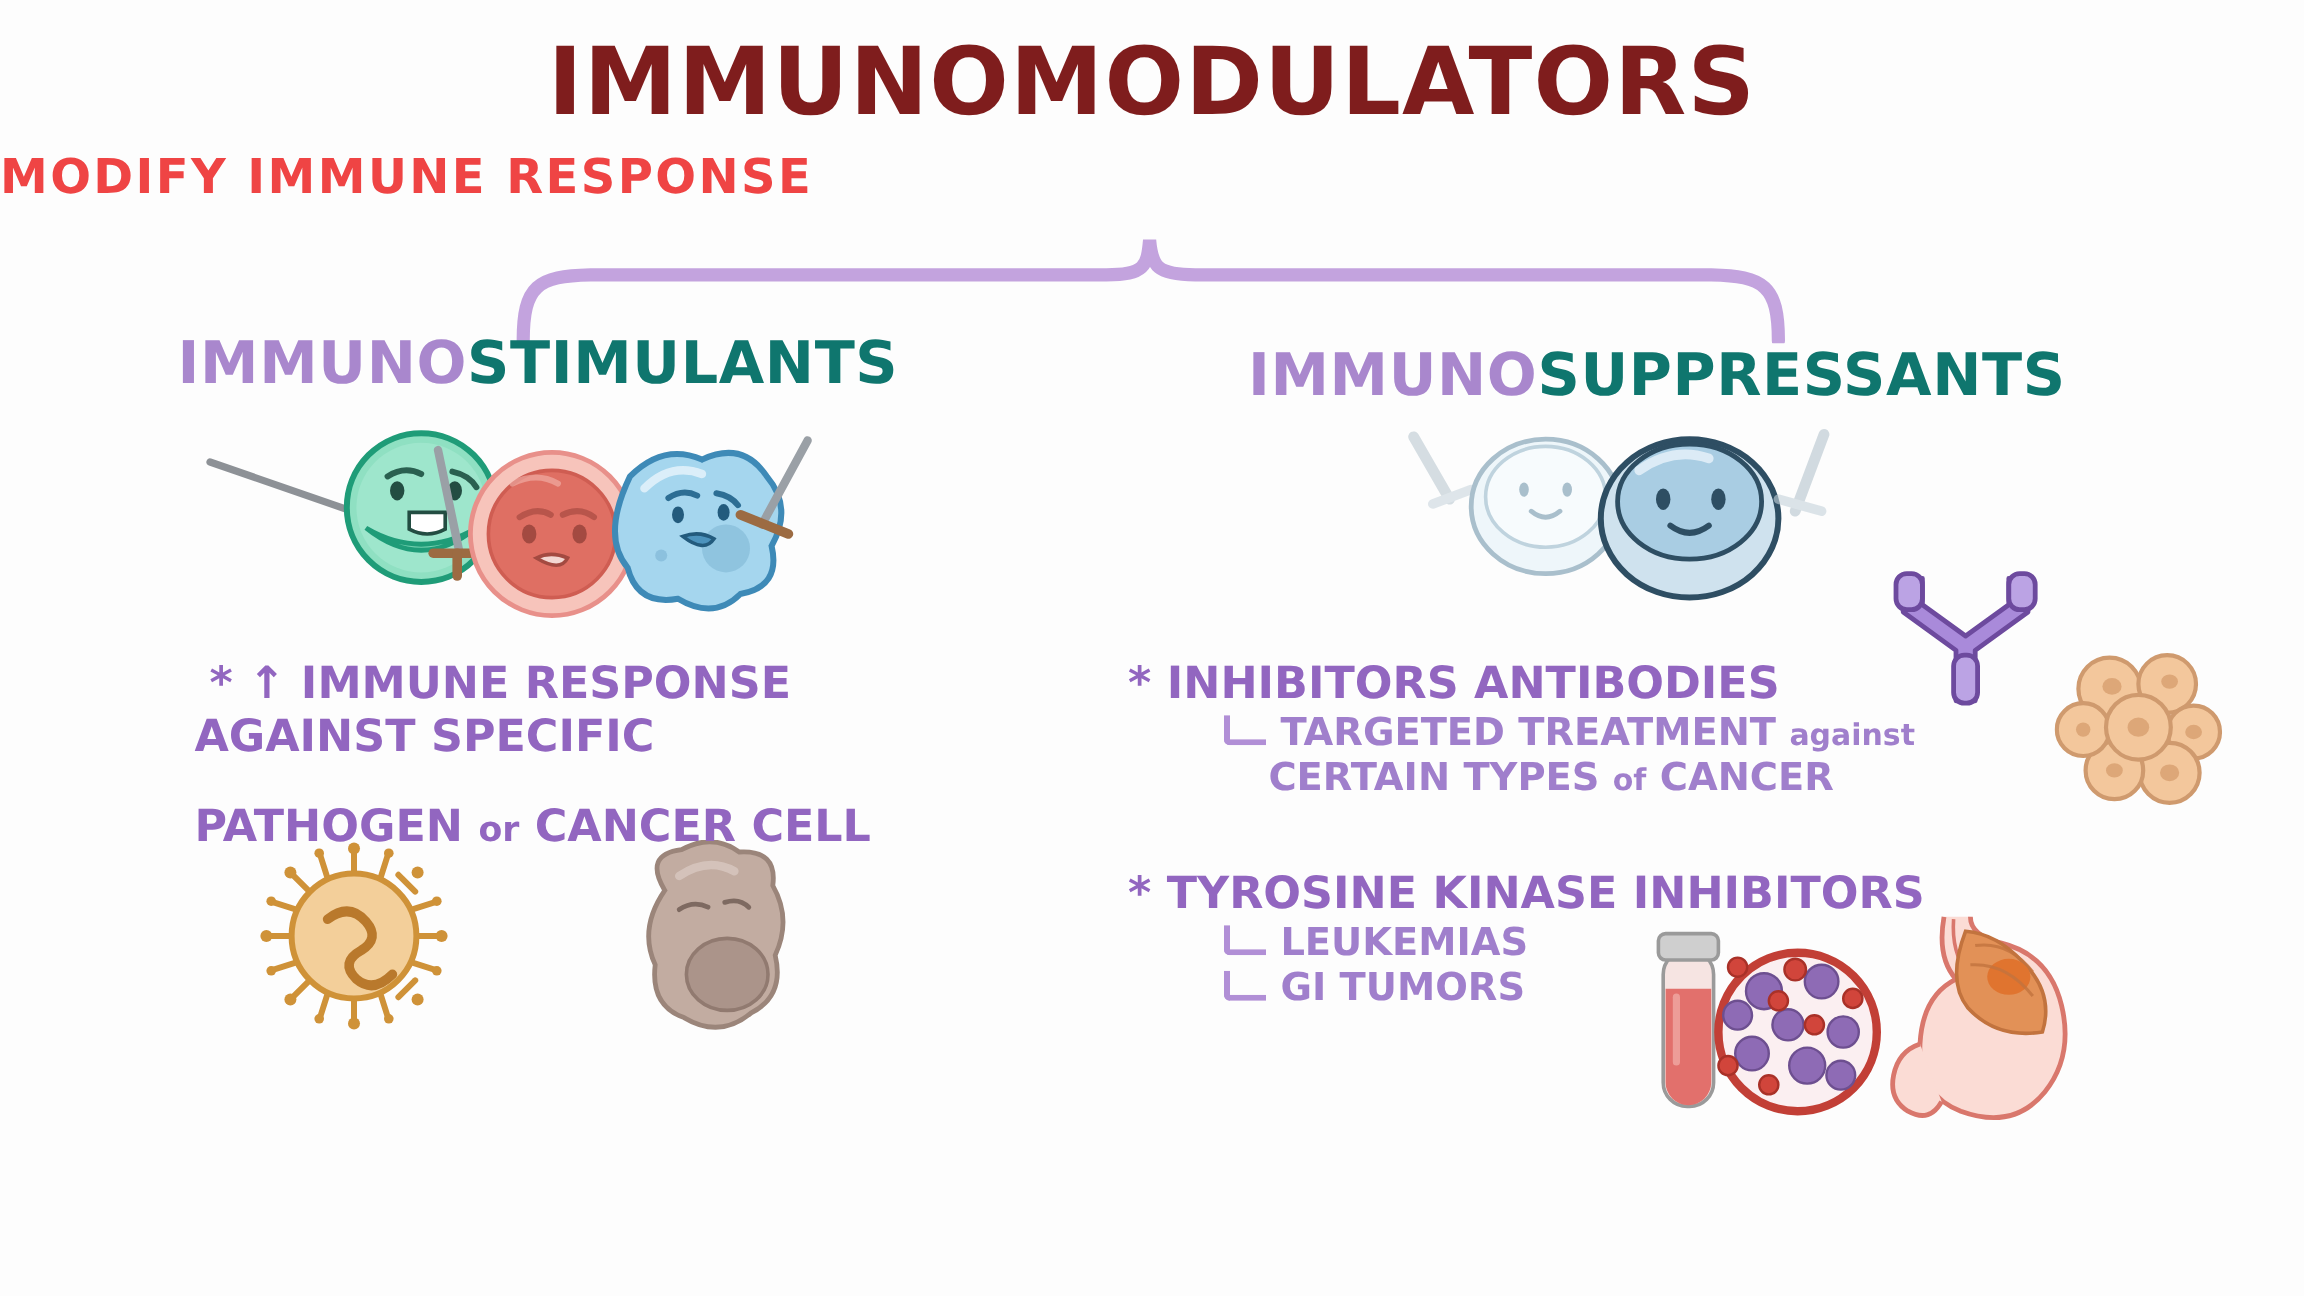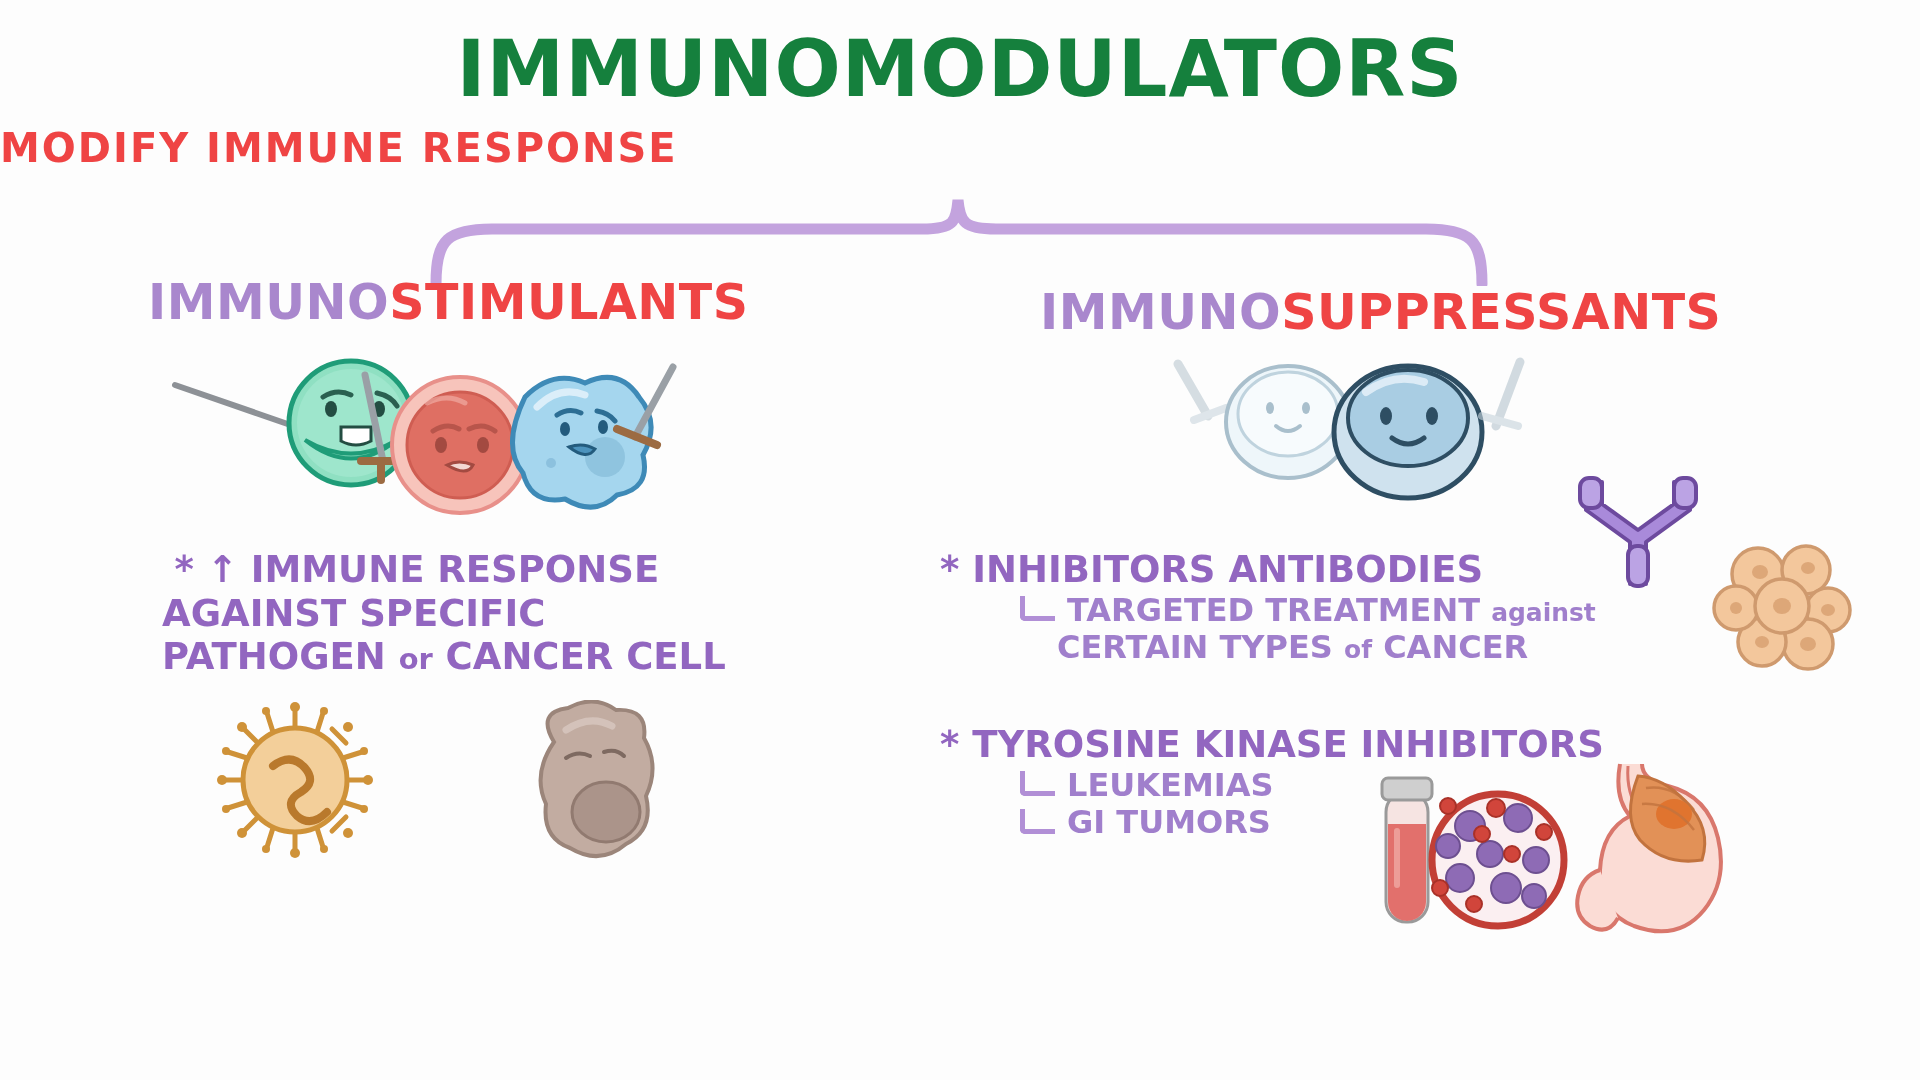--- a/index.html
+++ b/index.html
@@ -26,21 +26,21 @@
   
   .title {
     position: absolute;
     left: 0; top: 30px;
     width: 1920px;
     text-align: center;
     font-family: "DejaVu Sans", sans-serif;
     font-weight: bold;
     font-size: 78px;
     letter-spacing: 1px;
-    color: #15803d;
+    color: #7f1d1d;
     line-height: 1;
   }
   .subtitle {
     position: absolute;
     left: 0; top: 128px;
     width: 1920px;
     font-family: "DejaVu Sans", sans-serif;
     font-weight: bold;
     font-size: 40px;
     letter-spacing: 2px;
@@ -51,21 +51,21 @@
   .branch-head {
     position: absolute;
     font-family: "DejaVu Sans", sans-serif;
     font-weight: bold;
     font-size: 49px;
     letter-spacing: 0.5px;
     white-space: nowrap;
     line-height: 1;
   }
   .branch-head .pre { color: #a987cd; }
-  .branch-head .post { color: #ef4444; }
+  .branch-head .post { color: #0f766e; }
 
   #head-left  { left: 148px; top: 278px; }
   #head-right { left: 1040px; top: 288px; }
 
   
   .body-text {
     position: absolute;
     font-family: "DejaVu Sans", sans-serif;
     font-weight: bold;
     color: #9266c0;
@@ -92,21 +92,21 @@
 
   .lc { text-transform: none; font-size: 0.78em; }
 
   #left-body {
     left: 108px;
     top: 548px;
     font-size: 37px;
   }
   #left-body .l1 { margin-left: 0px; text-align: center; }
   #left-body .l2 { margin-left: 54px; }
-  #left-body .l3 { margin-left: 54px; }
+  #left-body .l3 { margin-left: 54px; margin-top: 32px; }
 
   #right-body-1 {
     left: 940px;
     top: 548px;
     font-size: 37px;
   }
   #right-body-2 {
     left: 940px;
     top: 723px;
     font-size: 37px;

